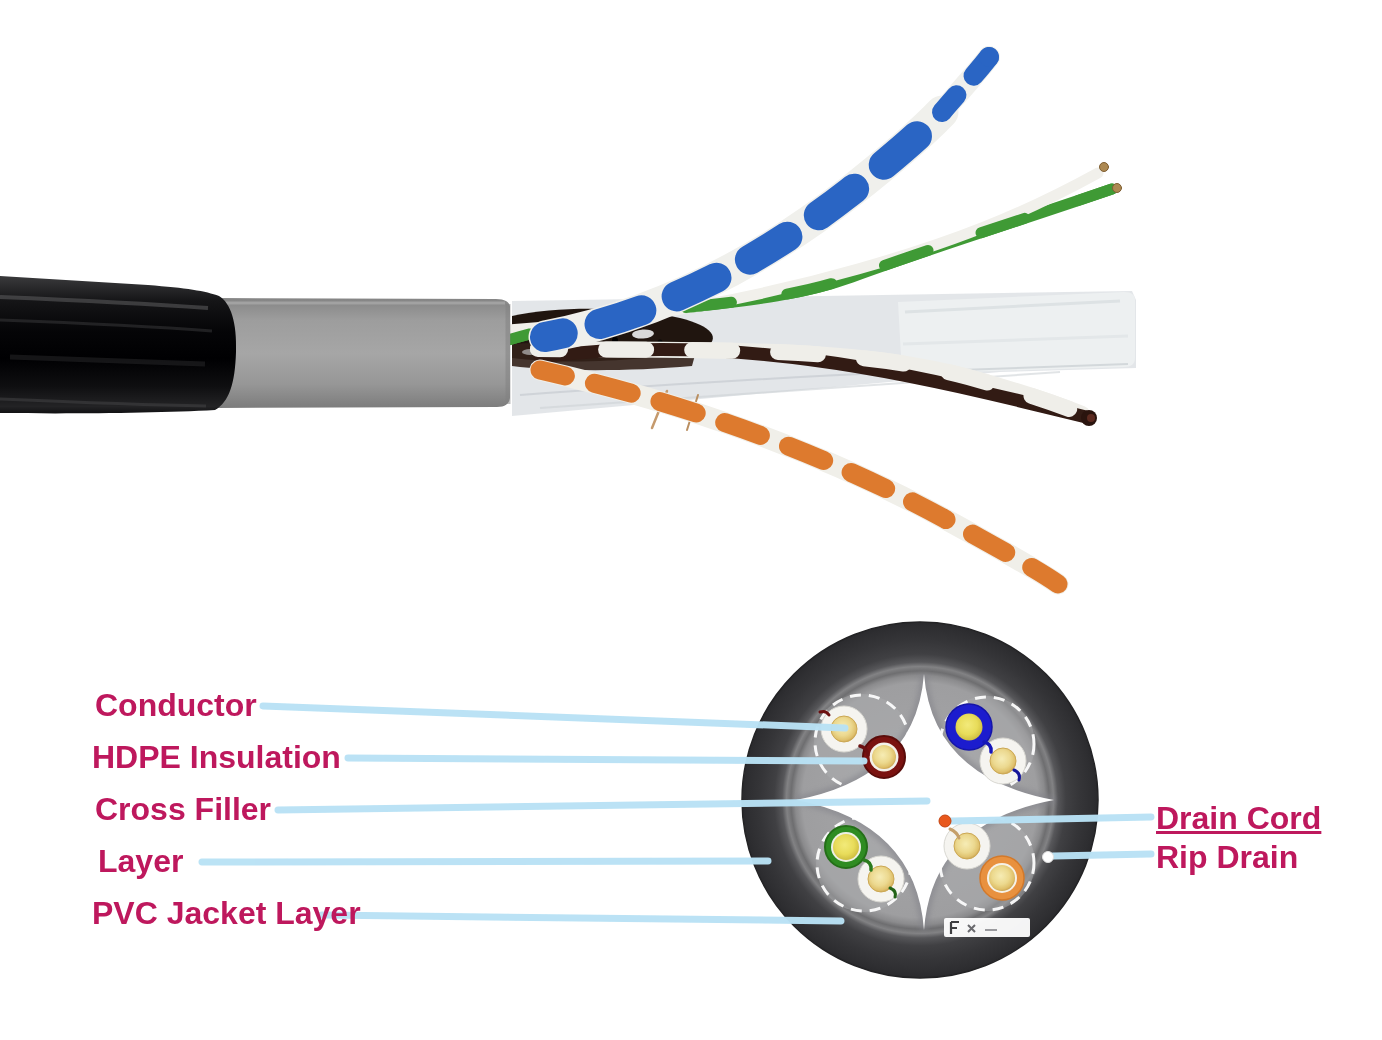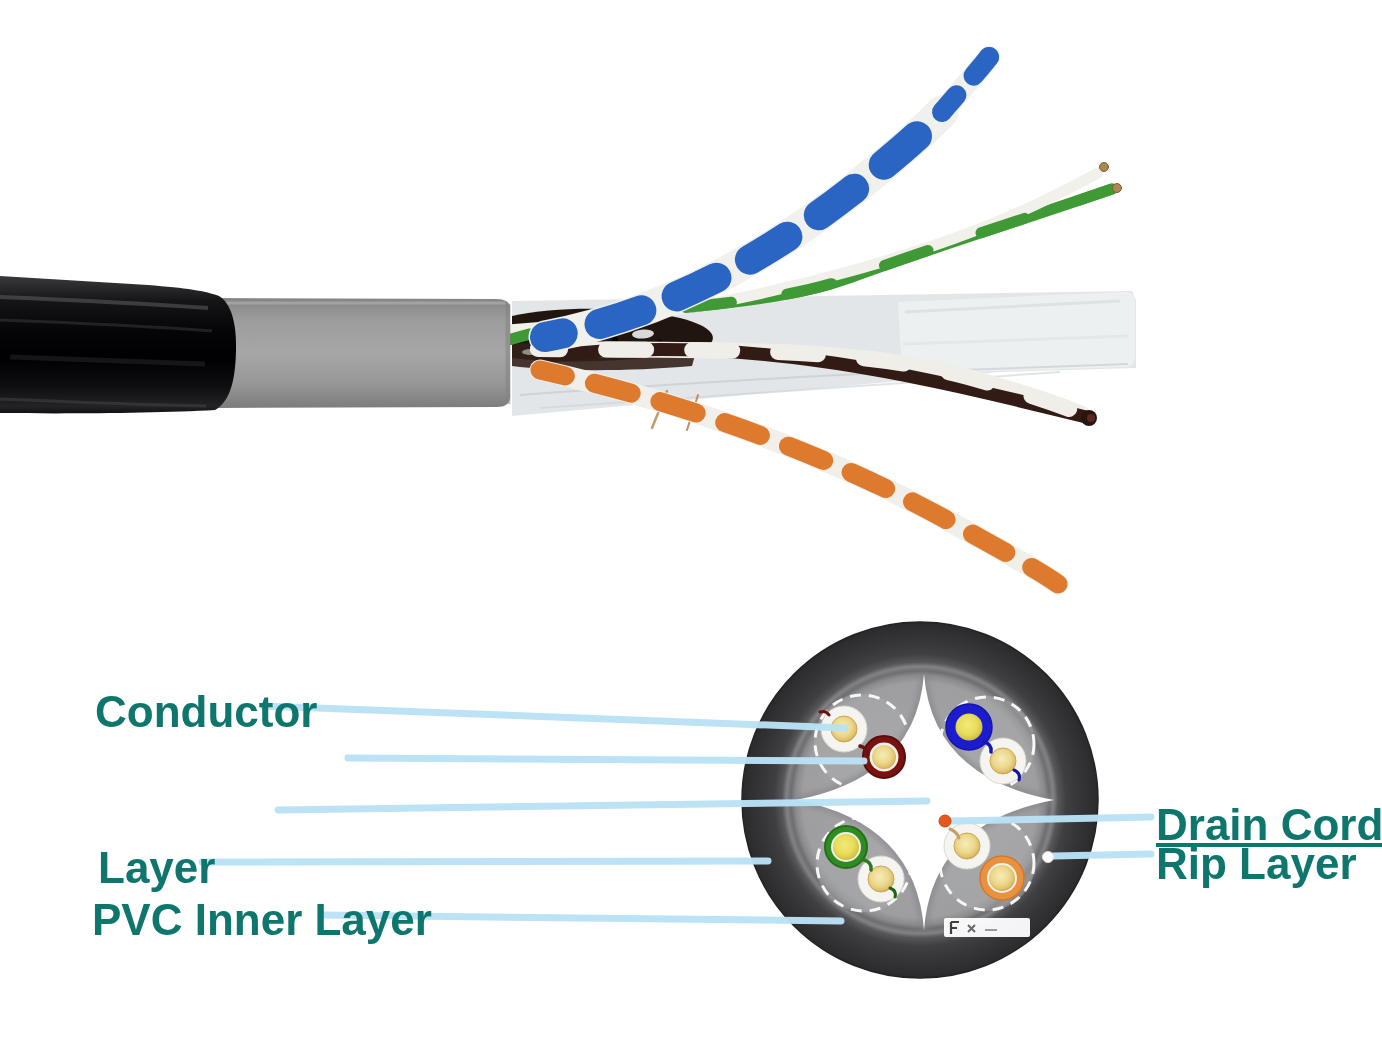--- a/index.html
+++ b/index.html
@@ -2,22 +2,22 @@
 <html><head>
 <meta charset="utf-8">
 <style>
   html,body { margin:0; padding:0; background:#ffffff; }
   .canvas {
     position:relative; width:1382px; height:1040px; background:#fff;
     overflow:hidden; font-family:"Liberation Sans", sans-serif;
   }
   svg.layer { position:absolute; left:0; top:0; display:block; }
   .label {
-    position:absolute; font-weight:bold; font-size:44px; line-height:1.05;
-    color:#0f766e; white-space:nowrap; letter-spacing:0px;
+    position:absolute; font-weight:bold; font-size:32px; line-height:1.05;
+    color:#be185d; white-space:nowrap; letter-spacing:0px;
   }
   .lbl-conductor { left:95px;  top:689px; }
   .lbl-hdpe      { left:92px;  top:741px; }
   .lbl-cross     { left:95px;  top:793px; }
   .lbl-jacket    { left:98px;  top:845px; }
   .lbl-pvc       { left:92px;  top:897px; }
   .lbl-drain     { left:1156px; top:802px;text-decoration:underline; }
   .lbl-rip       { left:1156px; top:841px; }
 </style>
 </head>
@@ -234,18 +234,20 @@
       <line x1="322" y1="915" x2="841" y2="921" stroke="#b9e2f5"></line>
       <line x1="951" y1="821" x2="1151" y2="817" stroke="#b9e2f5"></line>
       <line x1="1053" y1="856" x2="1151" y2="854" stroke="#b9e2f5"></line>
     </g>
 
     <circle cx="945" cy="821" r="6" fill="#e8581c" stroke="#c44310" stroke-width="1"></circle>
     <circle cx="1048" cy="857" r="5.5" fill="#ffffff" stroke="#e0e0e0" stroke-width="1"></circle>
   </svg>
 
   <div class="label lbl-conductor">Conductor</div>
+  <div class="label lbl-hdpe">HDPE Insulation</div>
+  <div class="label lbl-cross">Cross Filler</div>
   <div class="label lbl-jacket">Layer</div>
-  <div class="label lbl-pvc">PVC Inner Layer</div>
+  <div class="label lbl-pvc">PVC Jacket Layer</div>
   <div class="label lbl-drain">Drain Cord</div>
-  <div class="label lbl-rip">Rip Layer</div>
+  <div class="label lbl-rip">Rip Drain</div>
 
 </div>
 
 </body></html>

